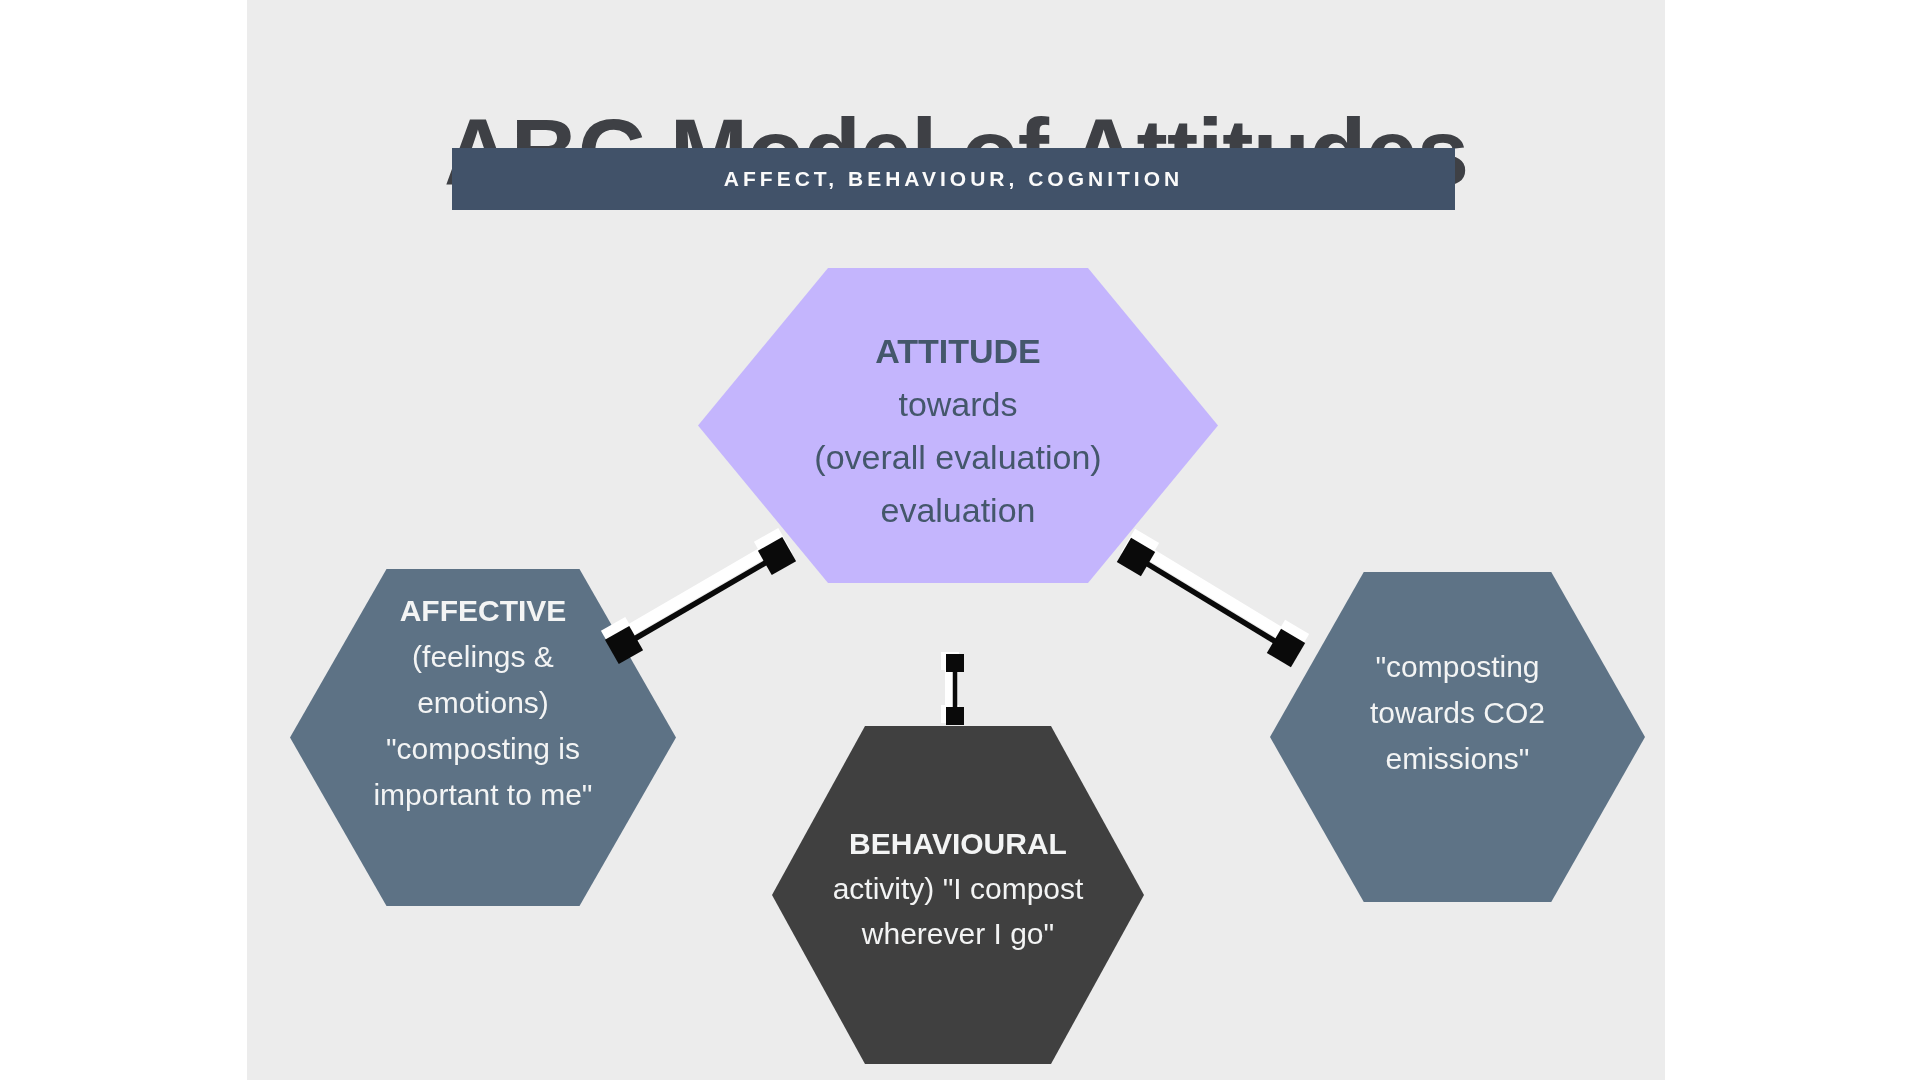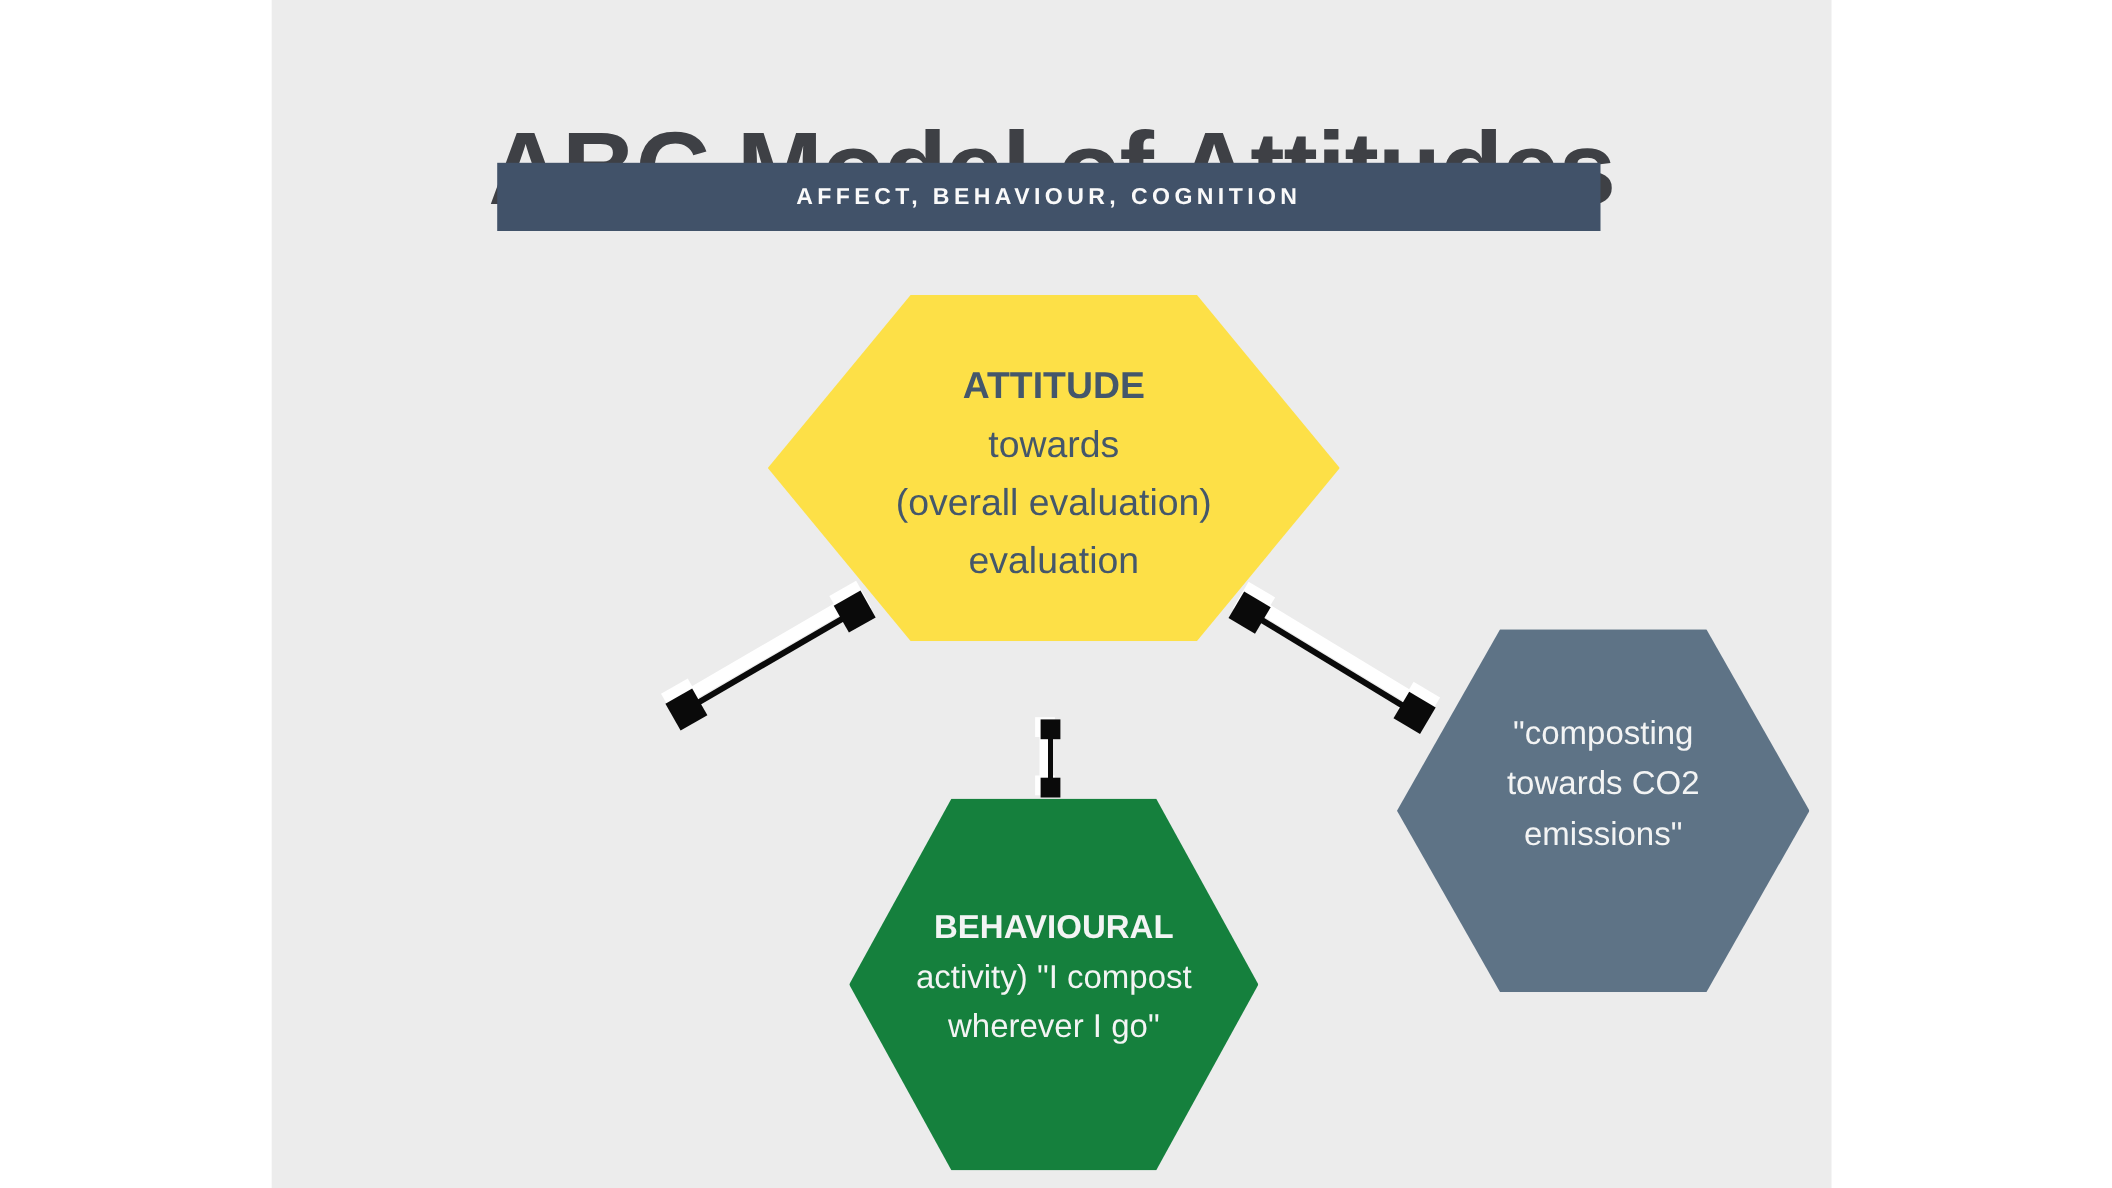--- a/index.html
+++ b/index.html
@@ -46,38 +46,38 @@
     position: absolute;
     clip-path: polygon(25% 0, 75% 0, 100% 50%, 75% 100%, 25% 100%, 0 50%);
     display: flex;
     align-items: center;
     justify-content: center;
     text-align: center;
   }
   .hex-attitude {
     left: 698px; top: 268px;
     width: 520px; height: 315px;
-    background: #fde047;
+    background: #c4b5fd;
   }
   .hex-attitude .hex-text {
     color: #44576b;
     font-size: 34px;
     line-height: 53px;
     transform: translateY(5px);
   }
   .hex-affective {
     left: 290px; top: 569px;
     width: 386px; height: 337px;
     background: #5d7285;
   }
   .hex-affective .hex-text { transform: translateY(-35px); }
   .hex-behavioural {
     left: 772px; top: 726px;
     width: 372px; height: 338px;
-    background: #15803d;
+    background: #404040;
   }
   .hex-behavioural .hex-text { transform: translateY(-7px); line-height: 45px; }
   .hex-cognitive {
     left: 1270px; top: 572px;
     width: 375px; height: 330px;
     background: #5e7386;
   }
   .hex-cognitive .hex-text { transform: translateY(-24px); }
   .hex-affective .hex-text,
   .hex-behavioural .hex-text,
@@ -108,20 +108,29 @@
 
   <div class="hex hex-attitude">
     <div class="hex-text">
       <div class="hex-heading">ATTITUDE</div>
       <div class="hex-line">towards</div>
       <div class="hex-line">(overall evaluation)</div>
       <div class="hex-line">evaluation</div>
     </div>
   </div>
 
+  <div class="hex hex-affective">
+    <div class="hex-text">
+      <div class="hex-heading">AFFECTIVE</div>
+      <div class="hex-line">(feelings &amp;</div>
+      <div class="hex-line">emotions)</div>
+      <div class="hex-line">"composting is</div>
+      <div class="hex-line">important to me"</div>
+    </div>
+  </div>
 
   <div class="hex hex-behavioural">
     <div class="hex-text">
       <div class="hex-heading">BEHAVIOURAL</div>
       <div class="hex-line">activity) "I compost</div>
       <div class="hex-line">wherever I go"</div>
     </div>
   </div>
 
   <div class="hex hex-cognitive">

